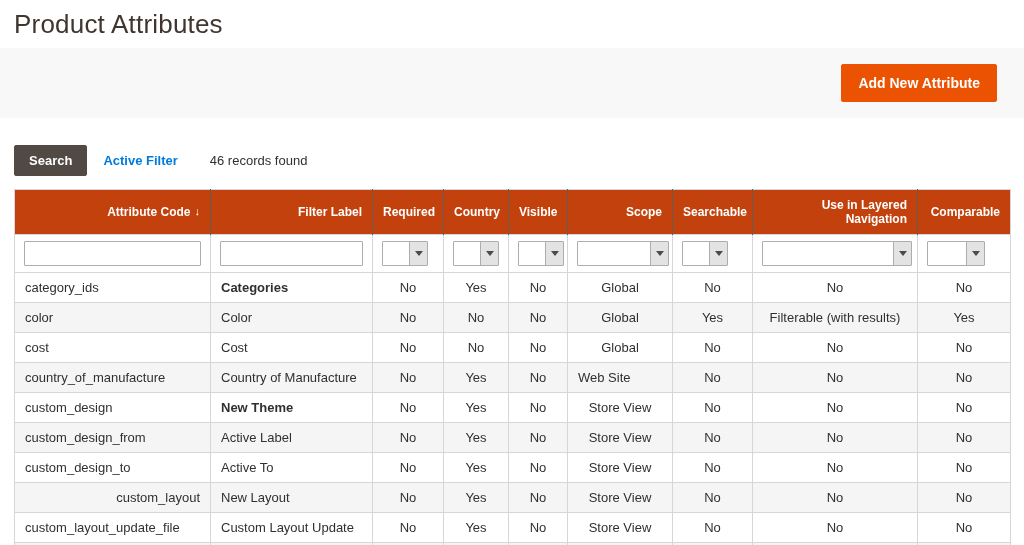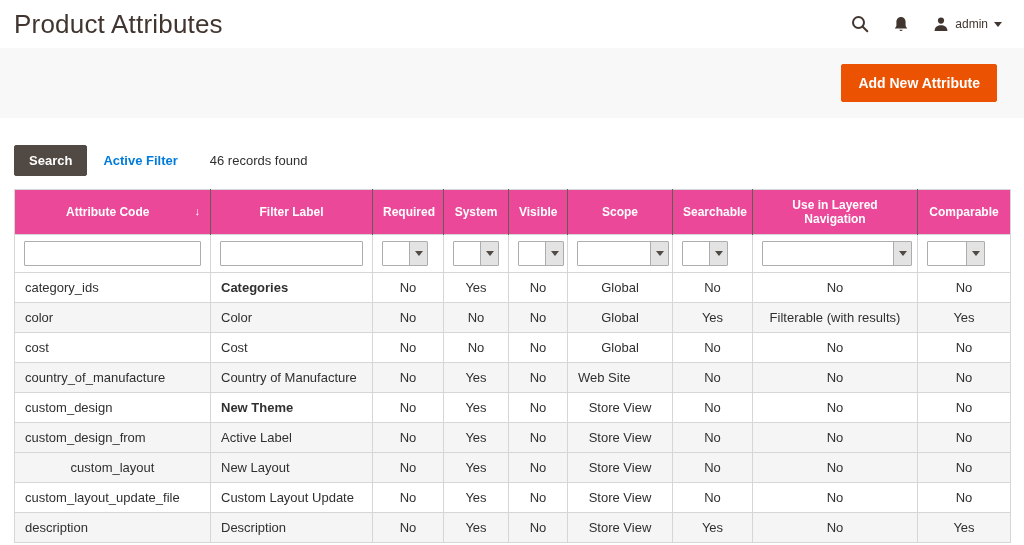--- a/index.html
+++ b/index.html
@@ -72,22 +72,22 @@
   .page-btn.disabled { background:#ececec; border-color:#d6d6d6; color:#b9b9b9; cursor:default; }
   .page-input {
     width:31px; height:30px; border:1px solid #adadad; border-radius:1px;
     text-align:center; font-size:13px; font-family:"Liberation Sans", sans-serif; color:#303030;
   }
 
   
   .grid-wrap { margin:0 14px; }
   table.grid { border-collapse:collapse; table-layout:fixed; width:996px; border:1px solid #d6d6d6; }
   table.grid th {
-    background:#ec4899; color:#fff; font-size:12px; font-weight:bold;
-    text-align:center; padding:8px 10px; vertical-align:middle;
+    background:#c2410c; color:#fff; font-size:12px; font-weight:bold;
+    text-align:right; padding:8px 10px; vertical-align:middle;
   }
   table.grid th:not(:first-child) { border-left:1px solid #655c55; }
   .sort-arrow { float:right; font-size:11px; font-weight:normal; margin-left:4px; }
   table.grid td { border:1px solid #d6d6d6; font-size:13px; color:#303030; padding:7px 10px; background:#fff; }
   tr.filter-row td { padding:6px 9px; background:#fff; }
   tr.alt td { background:#f5f5f5; }
   tbody tr { cursor:pointer; }
 
   .filter-text {
     width:100%; height:25px; border:1px solid #adadad; border-radius:1px;
@@ -99,44 +99,20 @@
     vertical-align:middle;
   }
   .filter-select .sel-value { flex:1; }
   .filter-select .sel-caret { width:18px; }
 </style>
 </head>
 <body>
 
 <header class="page-header">
   <h1 class="page-title">Product Attributes</h1>
-  <div class="header-actions">
-    <button class="icon-btn" title="Search">
-      <svg width="18" height="18" viewBox="0 0 18 18" fill="none">
-        <circle cx="7.5" cy="7.5" r="5.5" stroke="#41362f" stroke-width="2"></circle>
-        <line x1="11.7" y1="11.7" x2="16.3" y2="16.3" stroke="#41362f" stroke-width="2" stroke-linecap="round"></line>
-      </svg>
-    </button>
-    <button class="icon-btn" title="Notifications">
-      <svg width="16" height="17" viewBox="0 0 16 17">
-        <path fill="#41362f" d="M8 1C5.2 1 3.4 3.2 3.4 6v4L1.8 12.6h12.4L12.6 10V6C12.6 3.2 10.8 1 8 1z"></path>
-        <path fill="#41362f" d="M6.3 13.8a1.8 1.8 0 0 0 3.4 0z"></path>
-      </svg>
-    </button>
-    <div class="user-menu">
-      <span class="icon-btn">
-        <svg width="16" height="16" viewBox="0 0 16 16">
-          <circle cx="8" cy="4.6" r="3.1" fill="#41362f"></circle>
-          <path fill="#41362f" d="M1.6 15c0-4.2 3.3-5.7 6.4-5.7s6.4 1.5 6.4 5.7z"></path>
-        </svg>
-      </span>
-      <span>admin</span>
-      <span class="caret-tri"></span>
-    </div>
-  </div>
 </header>
 
 <div class="action-band">
   <button class="btn-primary">Add New Attribute</button>
 </div>
 
 <div class="toolbar">
   <button class="btn-dark">Search</button>
   <a class="link-reset">Active Filter</a>
   <span class="records">46 records found</span>
@@ -154,21 +130,21 @@
         <col style="width: 105px;">
         <col style="width: 80px;">
         <col style="width: 165px;">
         <col style="width: 93px;">
       </colgroup>
       <thead>
         <tr>
           <th><span>Attribute Code</span><span class="sort-arrow">↓</span></th>
           <th><span>Filter Label</span></th>
           <th><span>Required</span></th>
-          <th><span>System</span></th>
+          <th><span>Country</span></th>
           <th><span>Visible</span></th>
           <th><span>Scope</span></th>
           <th><span>Searchable</span></th>
           <th><span>Use in Layered Navigation</span></th>
           <th><span>Comparable</span></th>
         </tr>
         <tr class="filter-row">
           <td><input type="text" class="filter-text" style=""></td>
           <td><input type="text" class="filter-text" style=""></td>
           <td><div class="filter-select" style="width: 46px;">
@@ -275,22 +251,33 @@
           <td style="text-align: left;">custom_design_from</td>
           <td style="text-align: left;">Active Label</td>
           <td style="text-align: center;">No</td>
           <td style="text-align: center;">Yes</td>
           <td style="text-align: center;">No</td>
           <td style="text-align: center;">Store View</td>
           <td style="text-align: center;">No</td>
           <td style="text-align: center;">No</td>
           <td style="text-align: center;">No</td>
         </tr>
-        <tr class="alt">
-          <td style="text-align: center;">custom_layout</td>
+        <tr>
+          <td style="text-align: left;">custom_design_to</td>
+          <td style="text-align: left;">Active To</td>
+          <td style="text-align: center;">No</td>
+          <td style="text-align: center;">Yes</td>
+          <td style="text-align: center;">No</td>
+          <td style="text-align: center;">Store View</td>
+          <td style="text-align: center;">No</td>
+          <td style="text-align: center;">No</td>
+          <td style="text-align: center;">No</td>
+        </tr>
+        <tr class="alt">
+          <td style="text-align: right;">custom_layout</td>
           <td style="text-align: left;">New Layout</td>
           <td style="text-align: center;">No</td>
           <td style="text-align: center;">Yes</td>
           <td style="text-align: center;">No</td>
           <td style="text-align: center;">Store View</td>
           <td style="text-align: center;">No</td>
           <td style="text-align: center;">No</td>
           <td style="text-align: center;">No</td>
         </tr>
         <tr>

